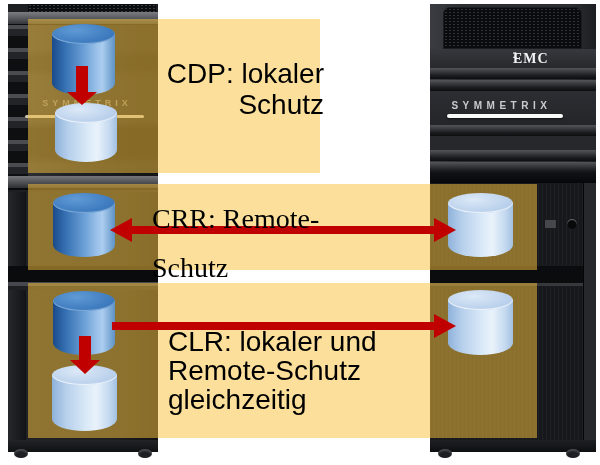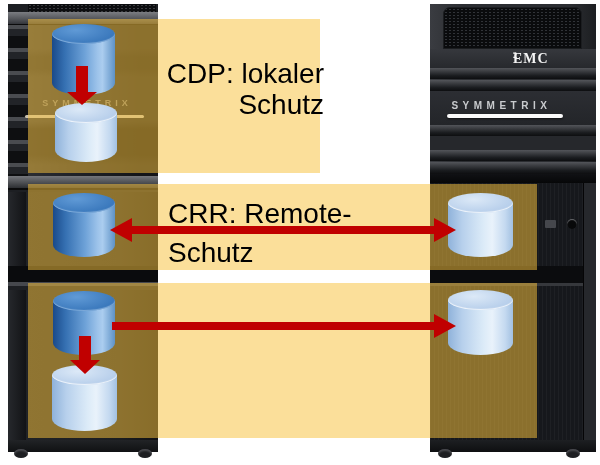--- a/index.html
+++ b/index.html
@@ -113,21 +113,21 @@
   #arr-clr{left:112px;top:314px;width:344px;height:24px;}
   #arr-clr .shaft{left:0;right:18px;top:8px;height:8px;}
   #arr-clr .head-r{right:0;top:0;border-top:12px solid transparent;border-bottom:12px solid transparent;border-left:22px solid #C00000;}
   #arr-clr-dn{left:70px;top:336px;width:30px;height:38px;}
   #arr-clr-dn .shaft{left:9px;top:0;width:12px;height:24px;}
   #arr-clr-dn .tri{left:0;top:24px;border-left:15px solid transparent;border-right:15px solid transparent;border-top:14px solid #C00000;}
 
   
   .label{color:#000;font-size:28px;white-space:pre-line;z-index:7;}
   #label-cdp{left:160px;top:58px;width:164px;text-align:right;line-height:31px;}
-  #label-crr{left:168px;top:194px;line-height:39px;}
+  #label-crr{left:152px;top:194px;line-height:49px;font-family:Liberation Serif, serif;}
   #label-clr{left:168px;top:327px;line-height:29px;}
 </style>
 </head>
 <body>
 
 <div id="canvas">
 
   <div id="left-rack">
     <div class="lr-mesh"></div>
     <div class="lr-cap"></div>
@@ -221,14 +221,17 @@
   </div>
   <div id="arr-clr-dn" class="arrow">
     <div class="shaft"></div>
     <div class="tri"></div>
   </div>
 
   <div id="label-cdp" class="label">CDP: lokaler
 Schutz</div>
   <div id="label-crr" class="label">CRR: Remote-
 Schutz</div>
+  <div id="label-clr" class="label">CLR: lokaler und
+Remote-Schutz
+gleichzeitig</div>
 
 </div>
 
 </body></html>

